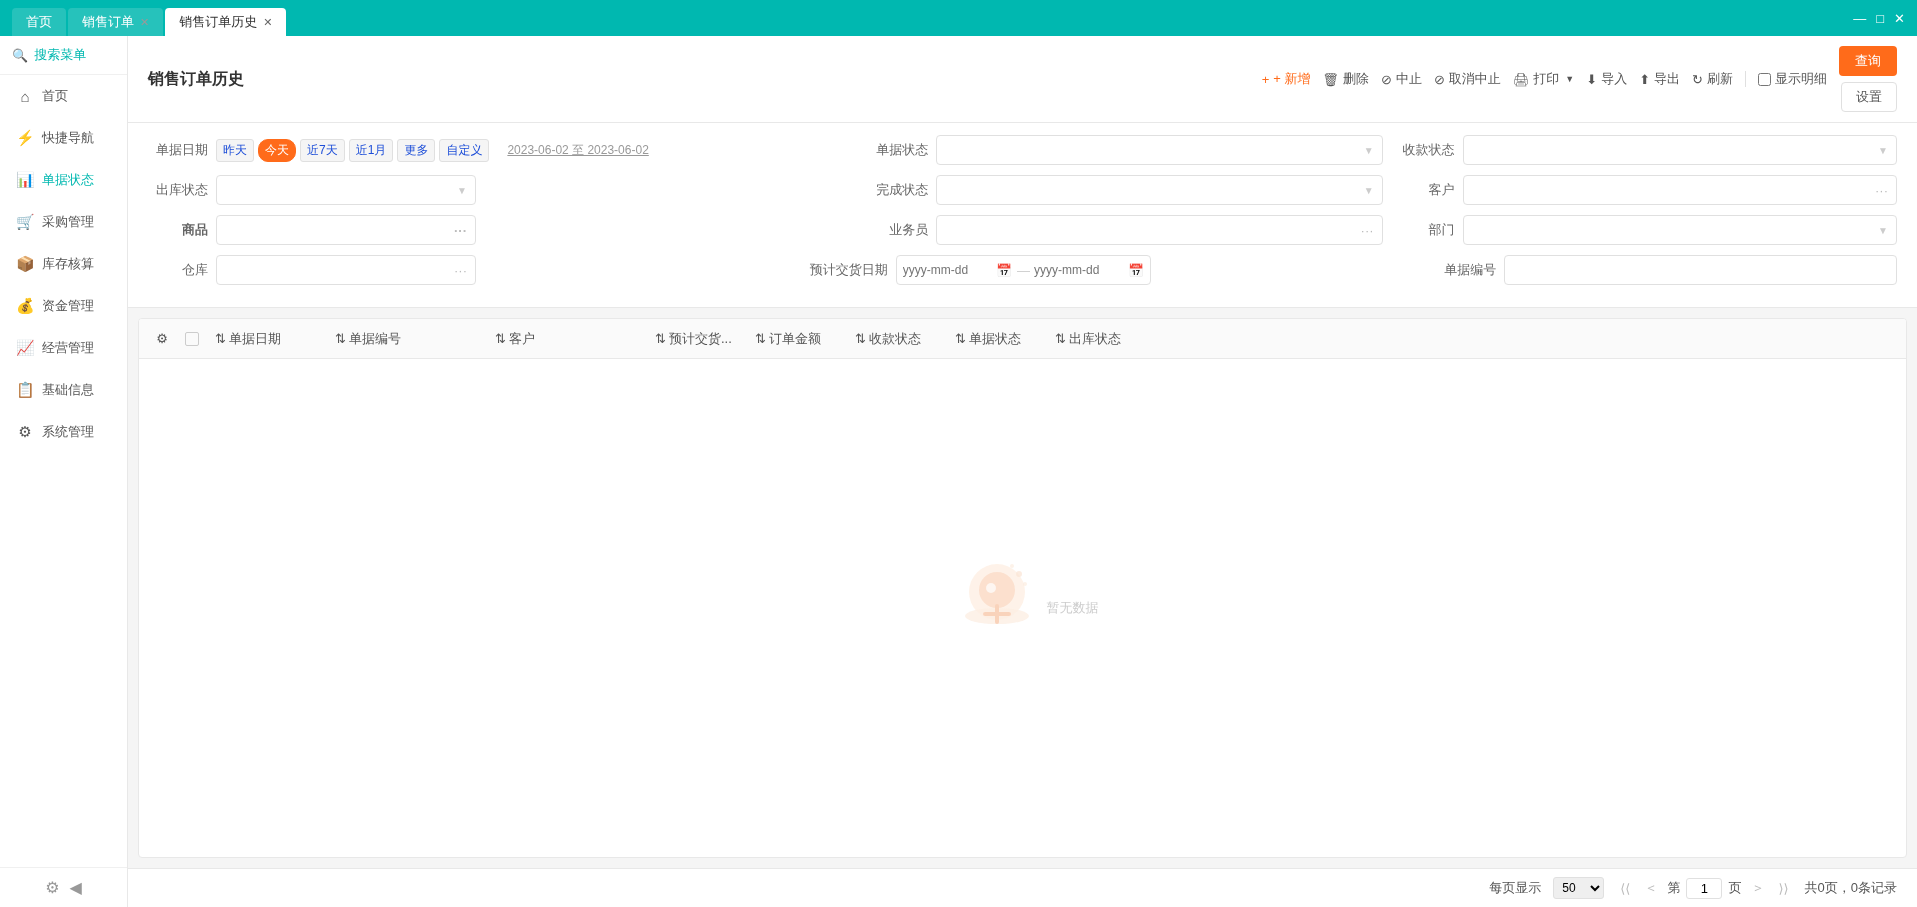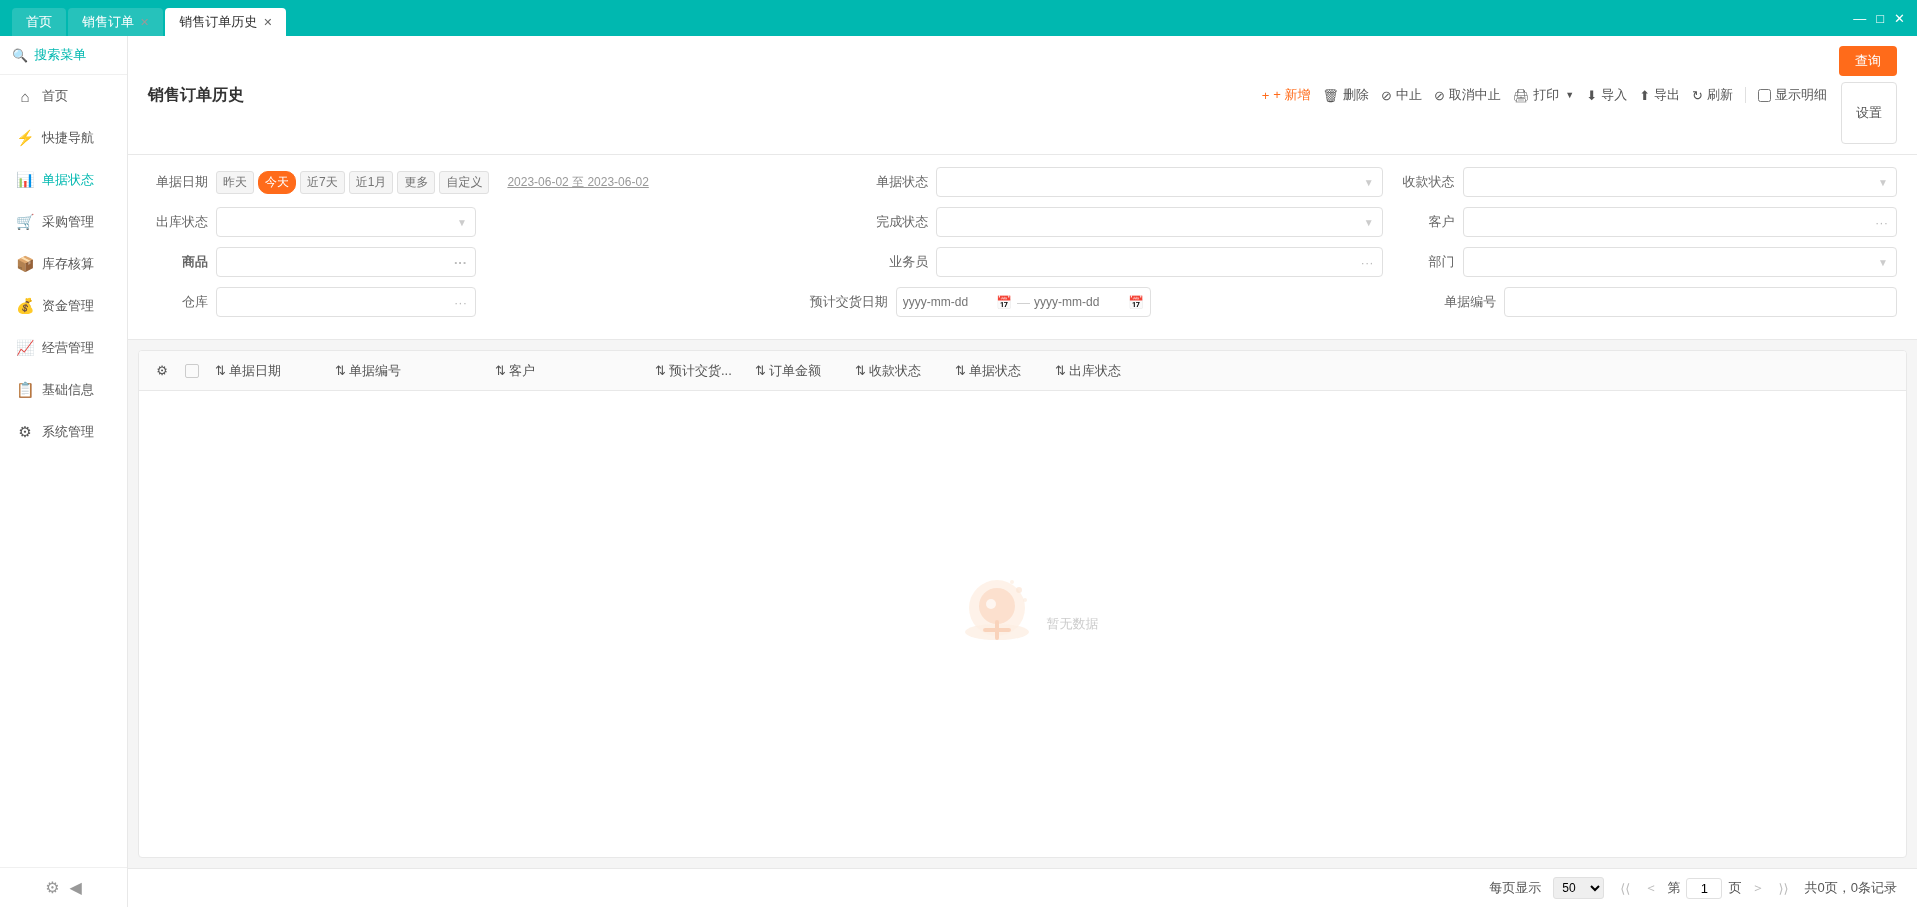--- a/index.html
+++ b/index.html
@@ -43,21 +43,21 @@
     .filter-area { background: #fff; padding: 12px 20px; border-bottom: 1px solid #e8e8e8; flex-shrink: 0; }
     .filter-row { display: flex; align-items: center; gap: 0; margin-bottom: 10px; }
     .filter-item { display: flex; align-items: center; flex: 1; min-width: 0; }
     .filter-label { color: #666; font-size: 13px; white-space: nowrap; margin-right: 8px; min-width: 60px; text-align: right; }
     .filter-label-wide { min-width: 72px; }
     .filter-control { flex: 1; display: flex; align-items: center; border: 1px solid #e0e0e0; border-radius: 4px; height: 30px; padding: 0 8px; background: #fff; cursor: pointer; }
     .filter-control-text { color: #999; font-size: 13px; flex: 1; }
     .filter-control-arrow { color: #ccc; font-size: 10px; }
     .filter-control-dots { color: #bbb; font-size: 13px; }
     .date-range-btns { display: flex; align-items: center; gap: 4px; margin-right: 8px; }
-    .date-btn { padding: 2px 6px; font-size: 12px; border-radius: 3px; cursor: pointer; color: #737373; background: #f5f5f5; border: 1px solid #e0e0e0; white-space: nowrap; }
+    .date-btn { padding: 2px 6px; font-size: 12px; border-radius: 3px; cursor: pointer; color: #1d4ed8; background: #f5f5f5; border: 1px solid #e0e0e0; white-space: nowrap; }
     .date-btn.active { background: #ff6b1a; color: #fff; border-color: #ff6b1a; border-radius: 10px; }
     .date-range-val { font-size: 12px; color: #999; margin-left: 6px; text-decoration: underline; }
     .date-input-pair { display: flex; align-items: center; gap: 4px; border: 1px solid #e0e0e0; border-radius: 4px; height: 30px; padding: 0 6px; background: #fff; }
     .date-input { font-size: 12px; color: #ccc; border: none; outline: none; width: 90px; background: transparent; }
     .date-sep { color: #ccc; }
     .date-icon { color: #ccc; font-size: 13px; cursor: pointer; }
     .filter-collapse { text-align: center; color: #00b8b0; font-size: 12px; cursor: pointer; padding-top: 4px; }
 
     
     .table-area { flex: 1; overflow: auto; background: #fff; margin: 10px; border: 1px solid #e8e8e8; border-radius: 4px; display: flex; flex-direction: column; }
@@ -79,21 +79,21 @@
     .empty-state { flex: 1; display: flex; flex-direction: row; align-items: center; justify-content: center; color: #ccc; }
     .empty-text { font-size: 13px; color: #ccc; }
 
     
     .table-footer { background: #fff; border-top: 1px solid #e8e8e8; padding: 8px 20px; display: flex; align-items: center; justify-content: flex-end; gap: 12px; flex-shrink: 0; font-size: 13px; color: #555; }
     .page-size-select { border: 1px solid #e0e0e0; border-radius: 3px; padding: 2px 4px; font-size: 12px; }
     .page-nav { display: flex; align-items: center; gap: 6px; }
     .page-nav-btn { cursor: pointer; color: #bbb; font-size: 13px; padding: 2px 4px; }
     .page-input { width: 36px; border: 1px solid #e0e0e0; border-radius: 3px; text-align: center; padding: 2px; font-size: 13px; }
     .query-btn { background: #ff6b1a; color: #fff; border: none; border-radius: 4px; padding: 6px 16px; cursor: pointer; font-size: 13px; }
-    .set-btn { background: #fff; color: #555; border: 1px solid #e0e0e0; border-radius: 4px; padding: 21px 14px; cursor: pointer; font-size: 13px; margin-top: 4px; }
+    .set-btn { background: #fff; color: #555; border: 1px solid #e0e0e0; border-radius: 4px; padding: 5px 14px; cursor: pointer; font-size: 13px; margin-top: 4px; }
     .btn-group-right { display: flex; flex-direction: column; align-items: flex-end; gap: 2px; }
 
     .checkbox-empty { width: 14px; height: 14px; border: 1px solid #ccc; border-radius: 2px; display: inline-block; }
   </style>
 </head>
 <body>
 
 <div class="top-bar">
   <div class="top-bar-tabs">
     <div class="top-tab">

